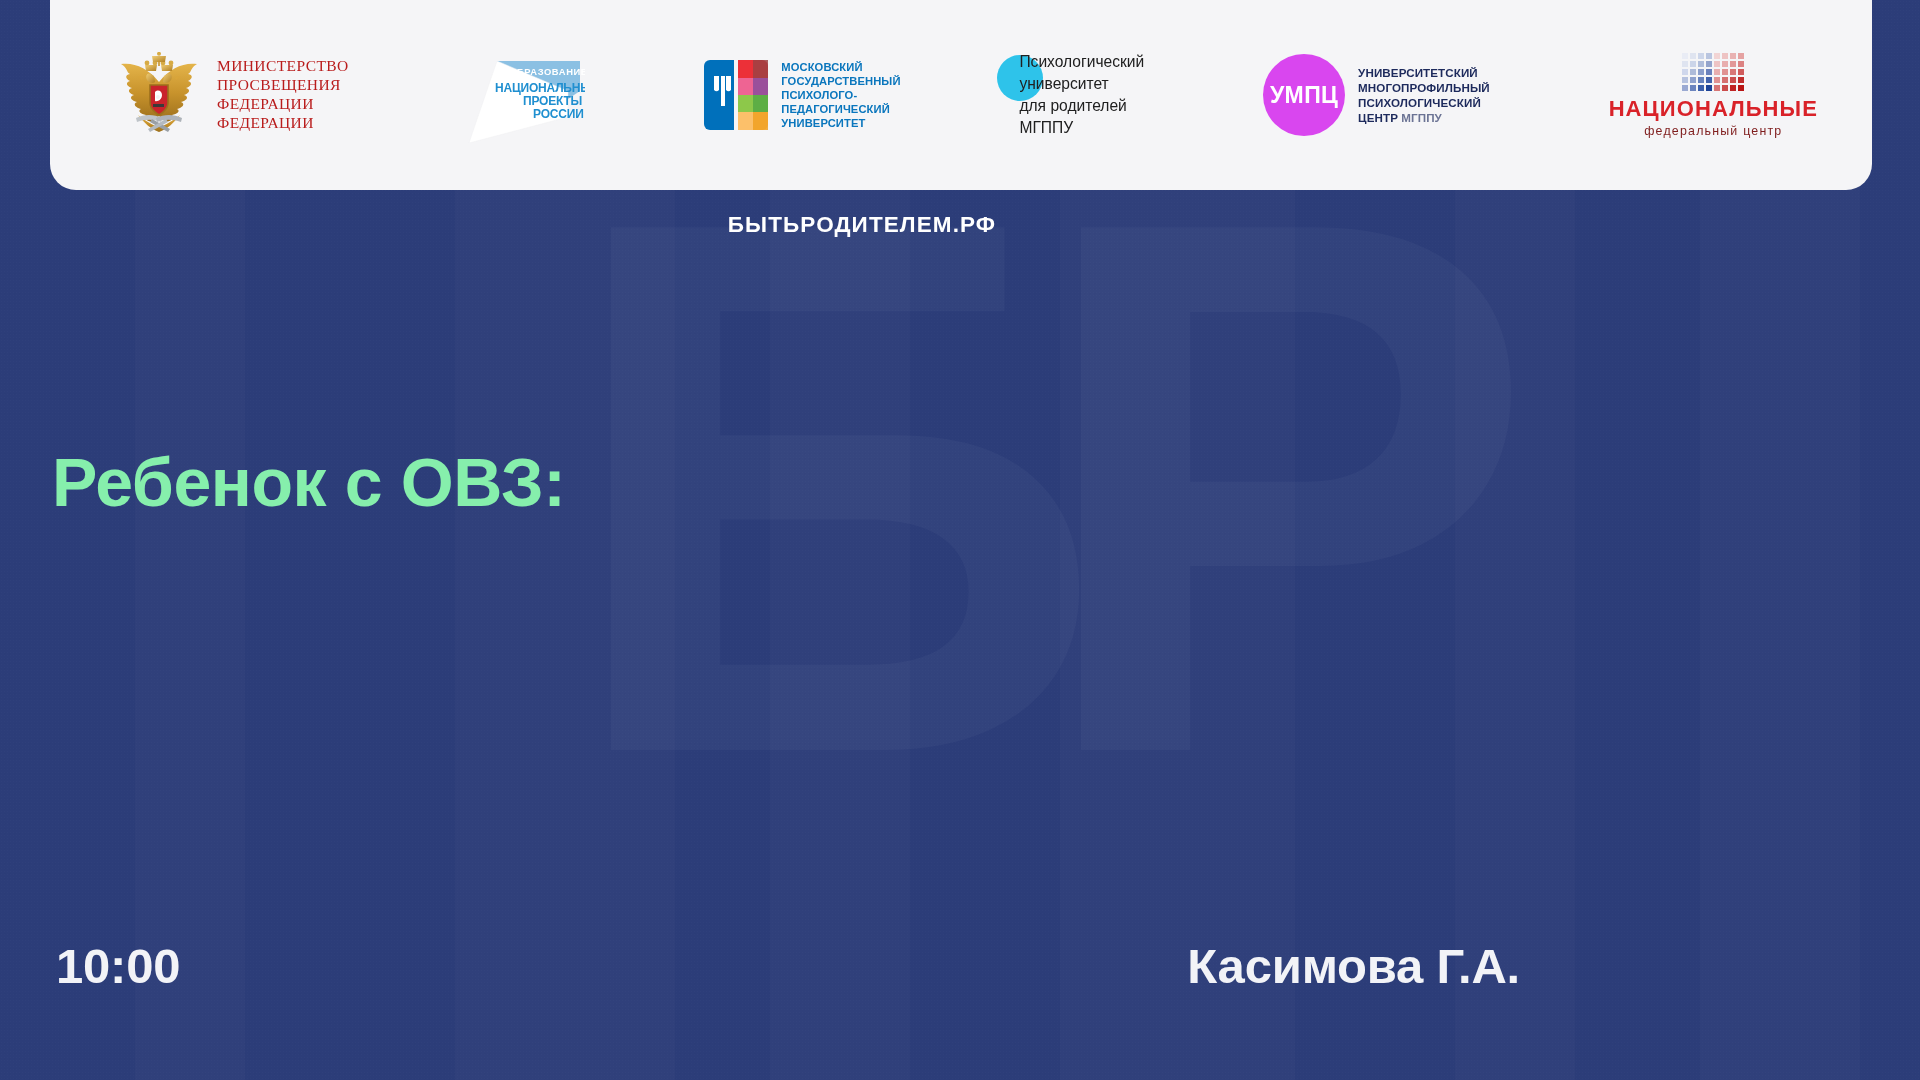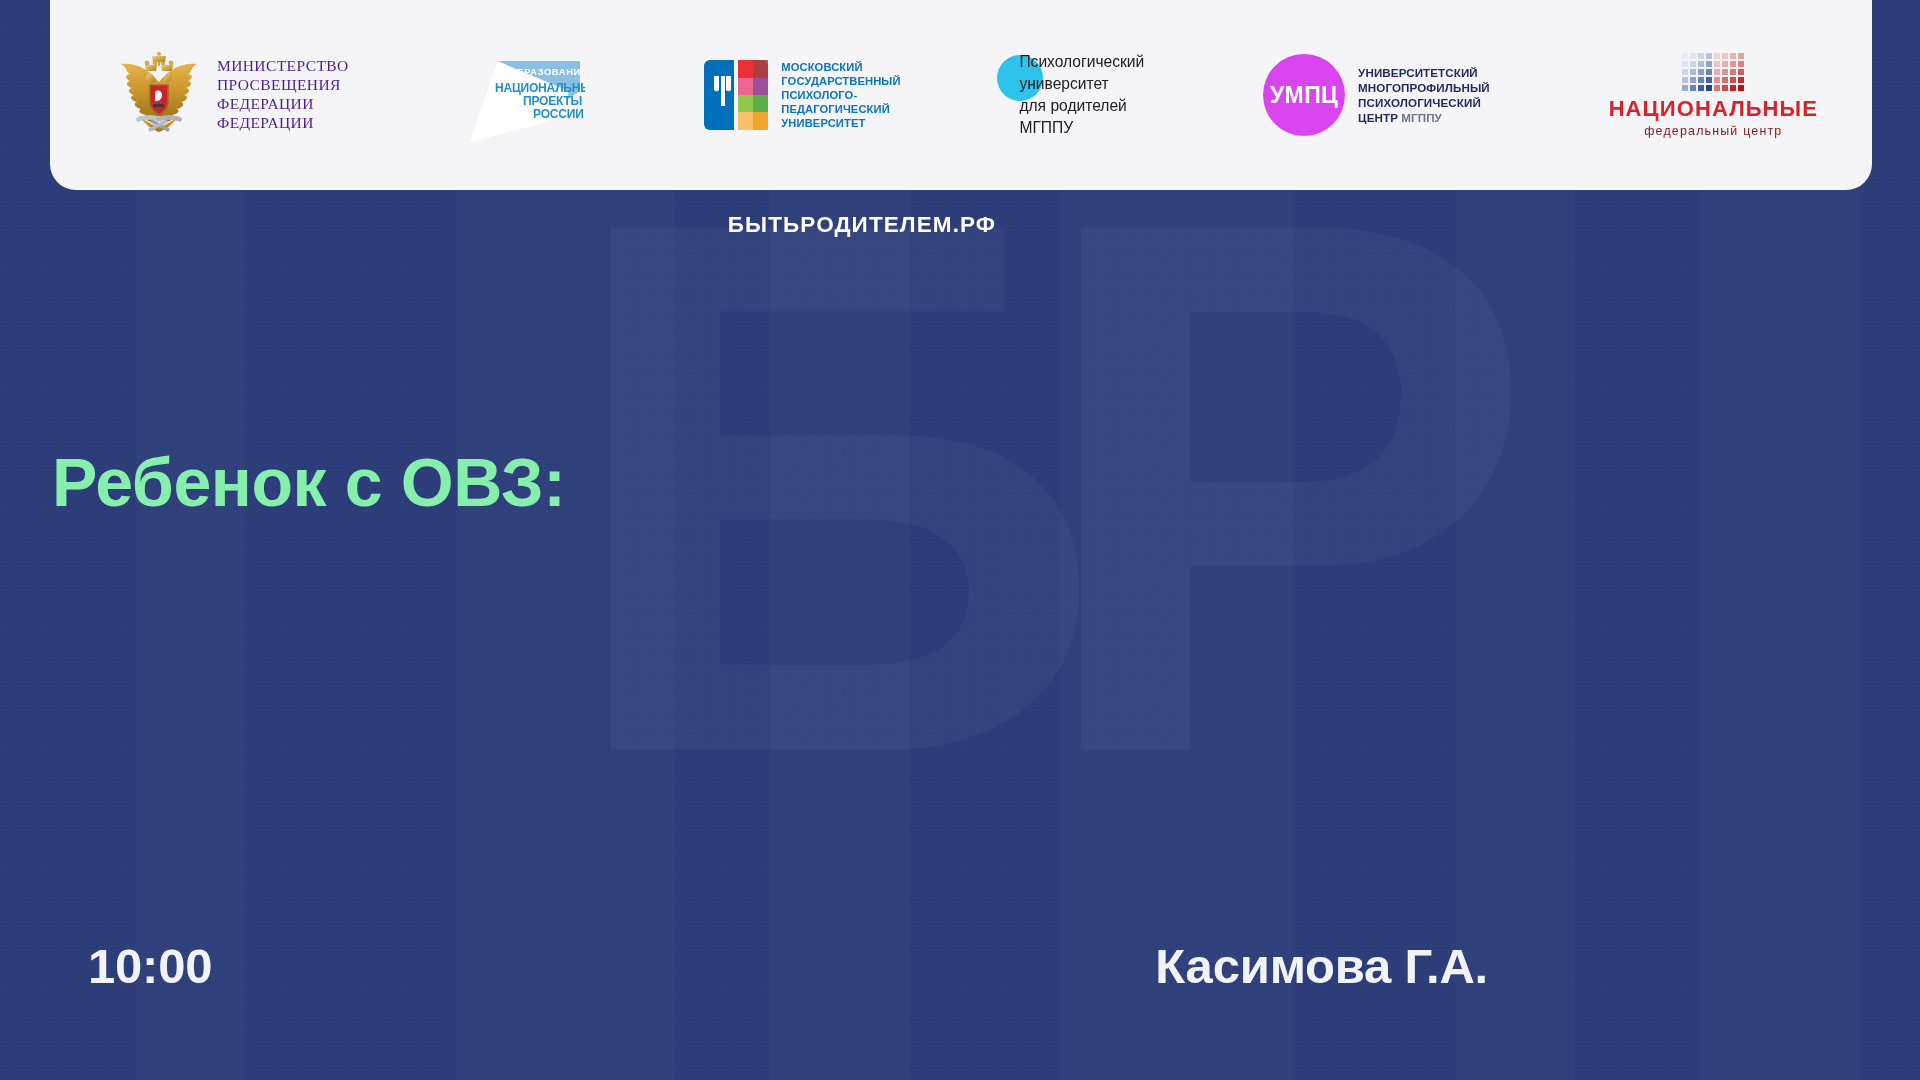--- a/index.html
+++ b/index.html
@@ -66,21 +66,21 @@
     z-index:5;
   }
 
   .logo { display:flex; align-items:center; gap:13px; flex:0 0 auto; }
   .logo-text { color:#1b1b1b; line-height:1.2; }
 
   
   .ministry-text {
     font-size:15.5px; font-weight:400; letter-spacing:.4px;
     font-family:"Liberation Serif", serif;
-    color:#4c1d95; line-height:1.22; white-space:nowrap;
+    color:#b91c1c; line-height:1.22; white-space:nowrap;
   }
   .eagle-wrap { width:90px; height:86px; position:relative; flex:0 0 auto; }
 
   
   .np-wrap { width:118px; height:96px; position:relative; flex:0 0 auto; }
 
   
   .mgppu-mark { width:64px; height:70px; position:relative; flex:0 0 auto; }
   .mgppu-text {
     font-size:11.2px; font-weight:700; color:#0a76bd;
@@ -148,21 +148,21 @@
   }
   .title-line {
     font-size:68px; font-weight:700; line-height:1.25;
     letter-spacing:-0.4px; white-space:nowrap;
   }
 
   
   .footer {
     position:absolute; left:0; bottom:86px; width:1576px;
     display:flex; align-items:flex-end; justify-content:space-between;
-    padding:0 88px; z-index:4;
+    padding:0 56px; z-index:4;
   }
   .time-text, .speaker-text {
     color:#f2f3f7; font-size:49px; font-weight:700; letter-spacing:-0.2px;
   }
 </style>
 </head>
 <body>
 
 <div class="slide">
 

